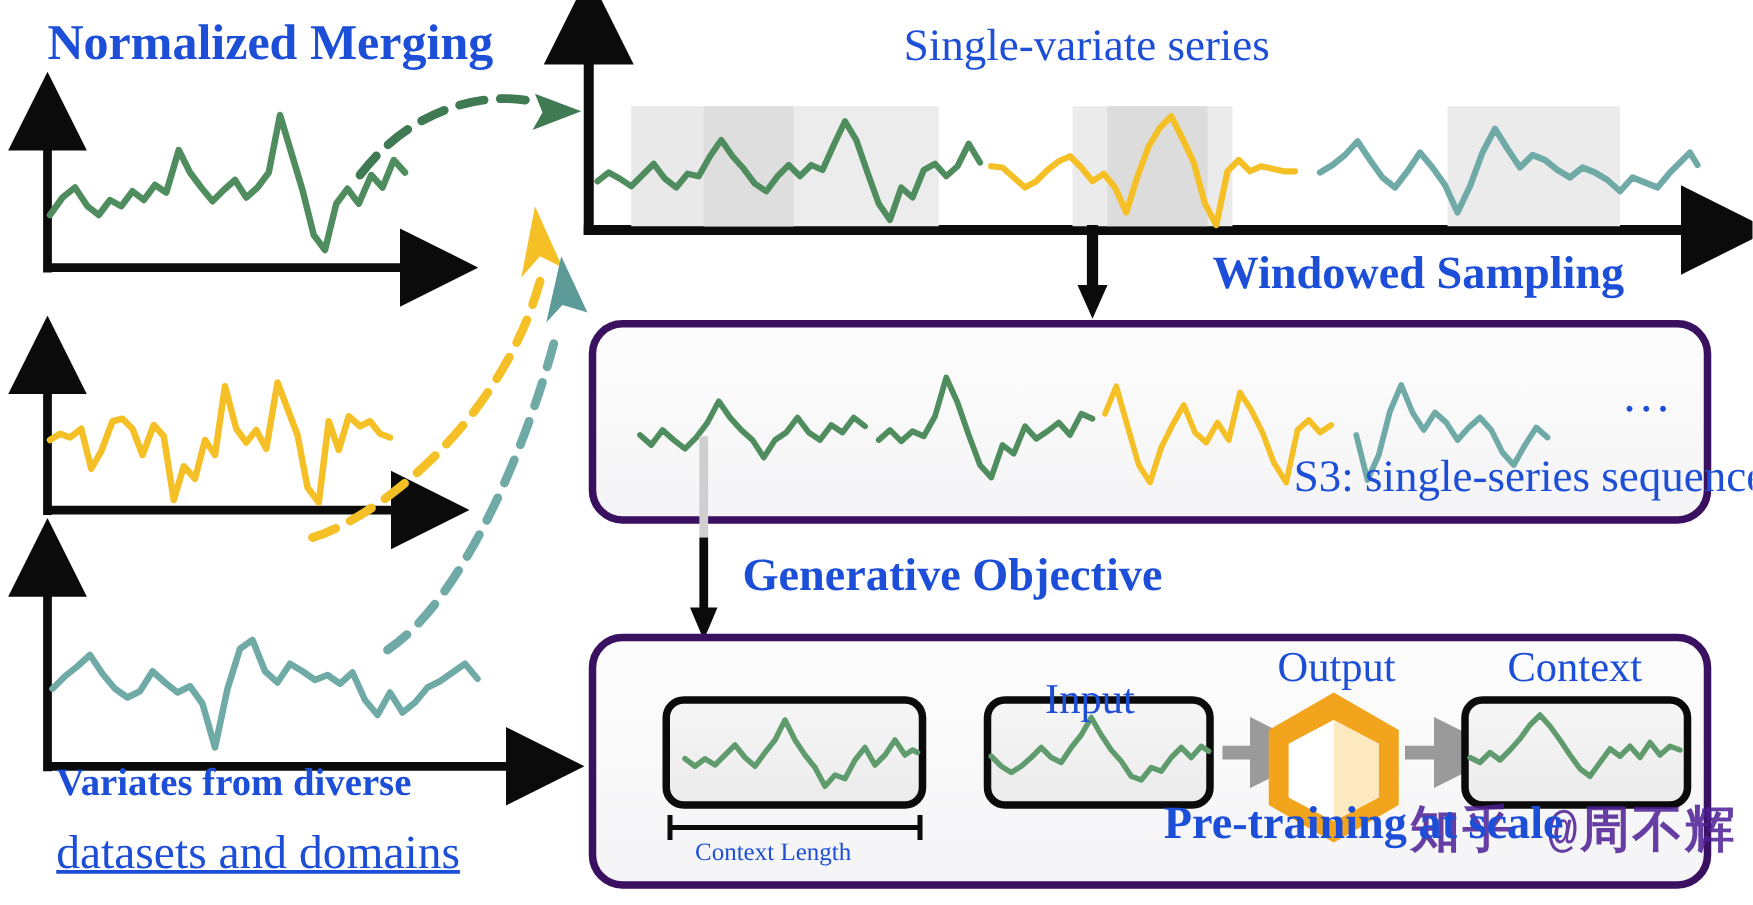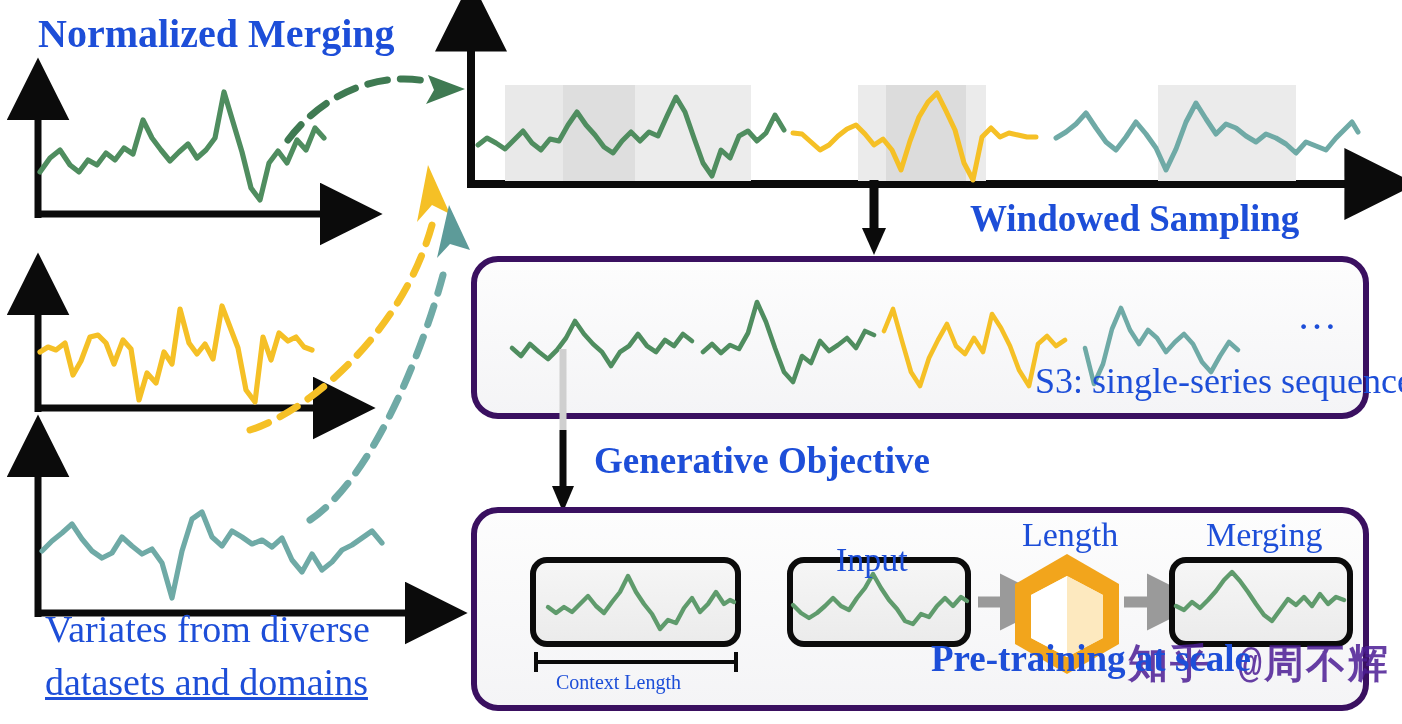--- a/index.html
+++ b/index.html
@@ -139,35 +139,36 @@
 
       <g>
         <rect x="1172" y="560" width="178" height="84" rx="14" ry="14" fill="url(#boxgrad)" stroke="#0b0b0b" stroke-width="6"></rect>
         <polyline fill="none" stroke="#5f9b6c" stroke-width="4.4" stroke-linejoin="round" stroke-linecap="round" points="1176,606 1184,610 1192,602 1200,608 1208,600 1216,591 1224,580 1232,572 1240,581 1248,592 1256,604 1264,615 1272,621 1280,610 1288,599 1296,605 1304,597 1312,606 1320,594 1328,604 1336,597 1344,600"></polyline>
       </g>
     </g>
   </svg>
 
   <div class="txt bold-serif" style="left:38px;top:14px;font-size:40px;">Normalized Merging</div>
 
-  <div class="txt reg-serif" style="left:45px;top:610px;font-size:38px;">Variates from diverse</div>
+  <div class="txt reg-serif" style="left:45px;top:610px;font-size:31px;font-weight:bold;">Variates from diverse</div>
   <div class="txt reg-serif" style="left:45px;top:663px;font-size:38px;text-decoration:underline;">datasets and domains</div>
 
+  <div class="txt reg-serif" style="left:723px;top:18px;font-size:36px;">Single-variate series</div>
 
   <div class="txt bold-serif" style="left:940px;top:200px;font-size:37px;margin-left:30px;">Windowed Sampling</div>
 
   <div class="txt reg-serif" style="left:1297px;top:296px;font-size:40px;letter-spacing:3px;">…</div>
 
   <div class="txt reg-serif" style="left:1035px;top:363px;font-size:36px;">S3: single-series sequence</div>
 
   <div class="txt bold-serif" style="left:594px;top:442px;font-size:37px;">Generative Objective</div>
 
   <div class="txt reg-serif" style="left:556px;top:672px;font-size:20px;">Context Length</div>
 
   <div class="txt reg-serif" style="left:836px;top:543px;font-size:34px;">Input</div>
-  <div class="txt reg-serif" style="left:1022px;top:518px;font-size:34px;">Length</div>
-  <div class="txt reg-serif" style="left:1206px;top:518px;font-size:34px;">Merging</div>
+  <div class="txt reg-serif" style="left:1022px;top:518px;font-size:34px;">Output</div>
+  <div class="txt reg-serif" style="left:1206px;top:518px;font-size:34px;">Context</div>
 
   <div class="wm" style="left:1128px;top:636px;font-size:40px;">知乎 @周不辉</div>
 
   <div class="txt bold-serif" style="left:931px;top:640px;font-size:37px;text-align:center;">Pre-training at scale</div>
 
 </div>
 
 </body></html>

